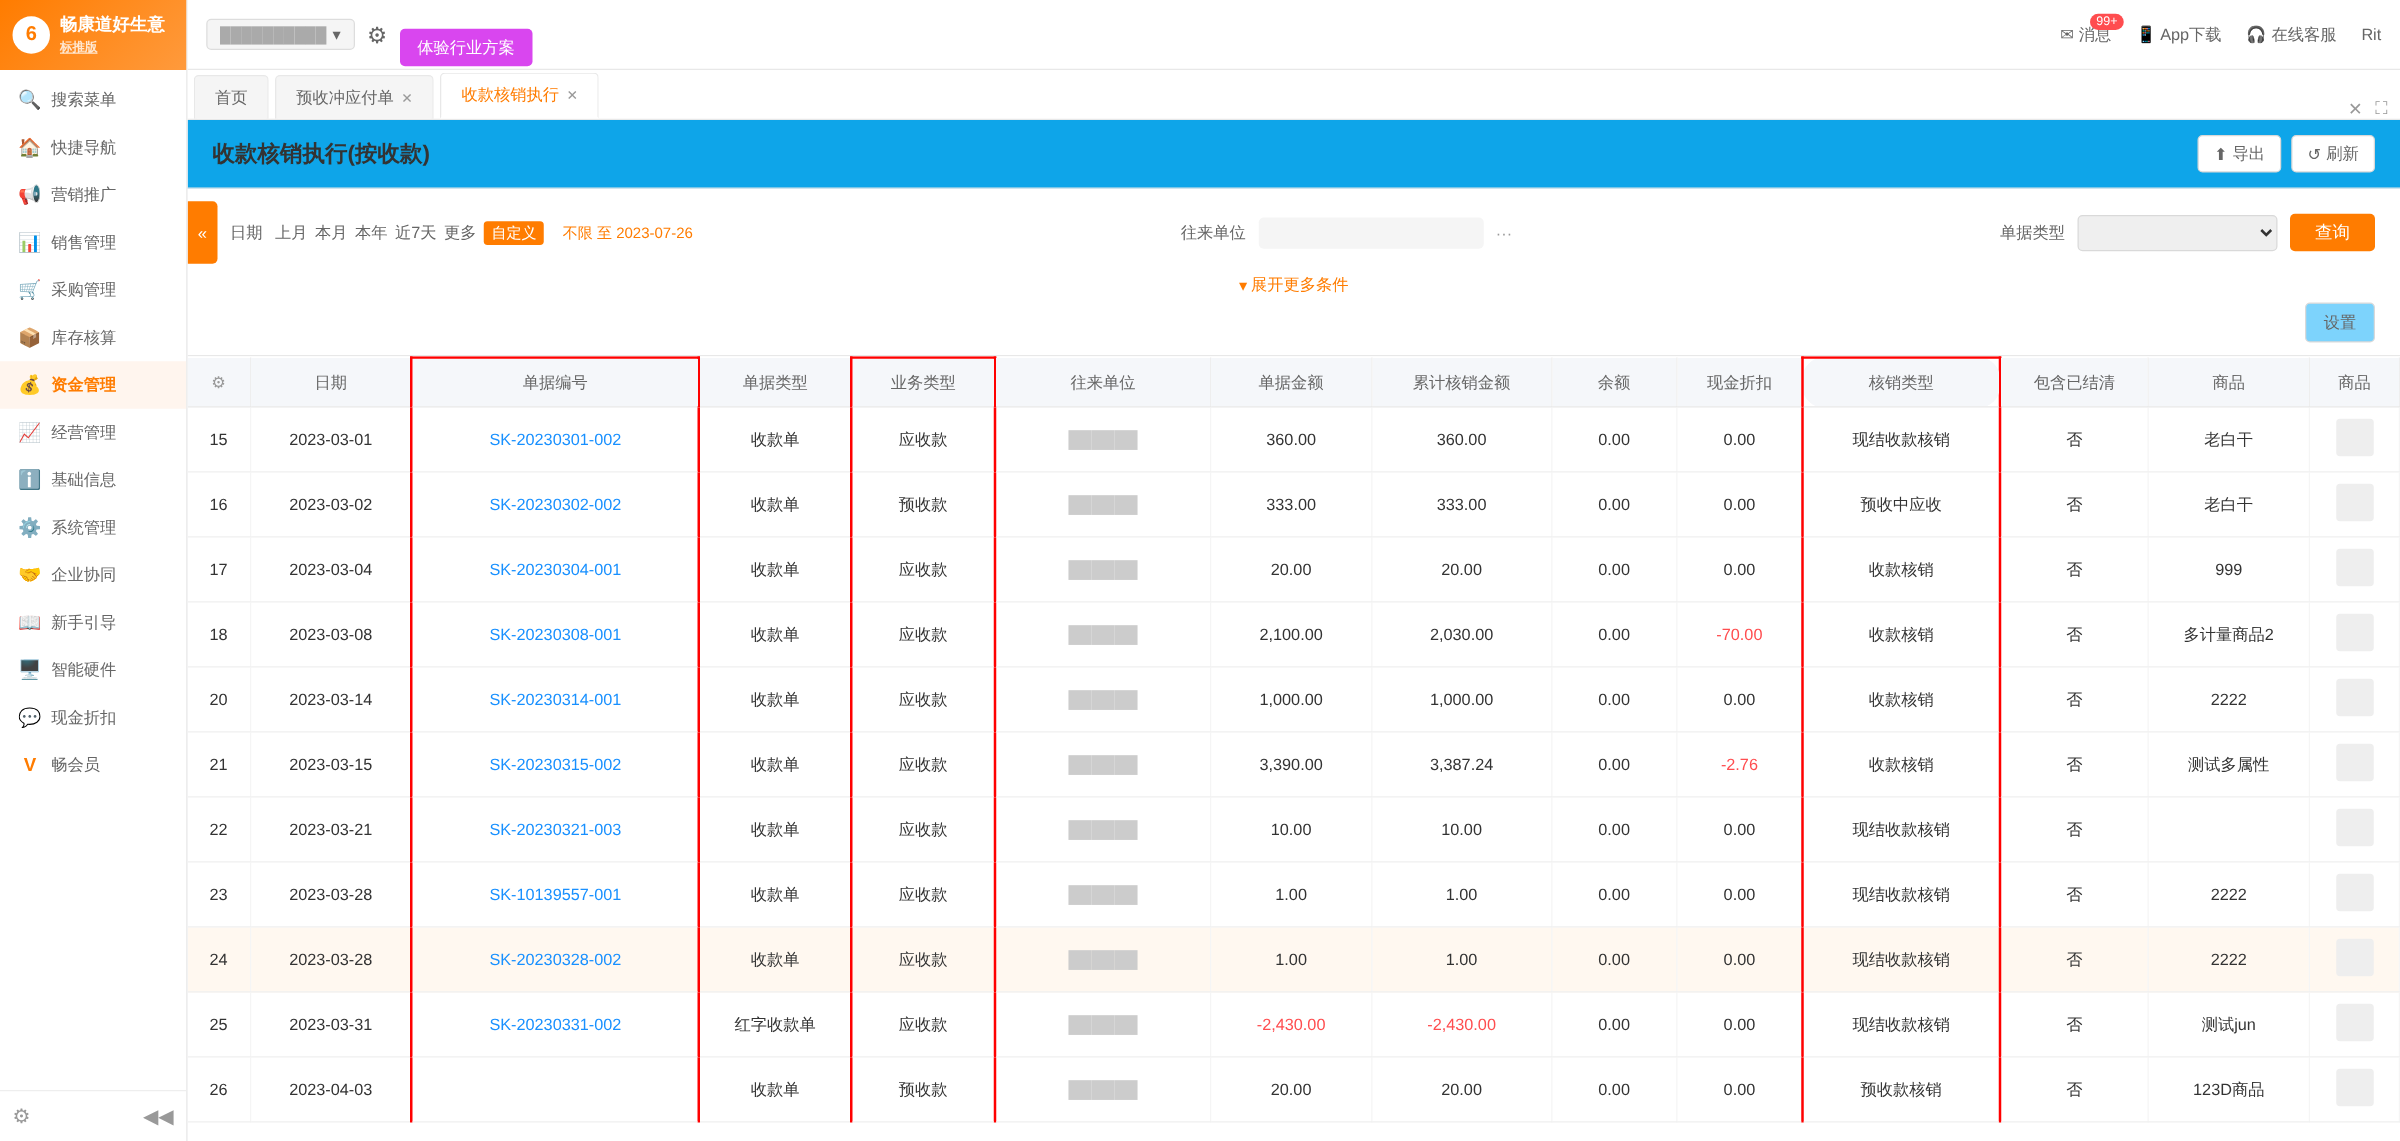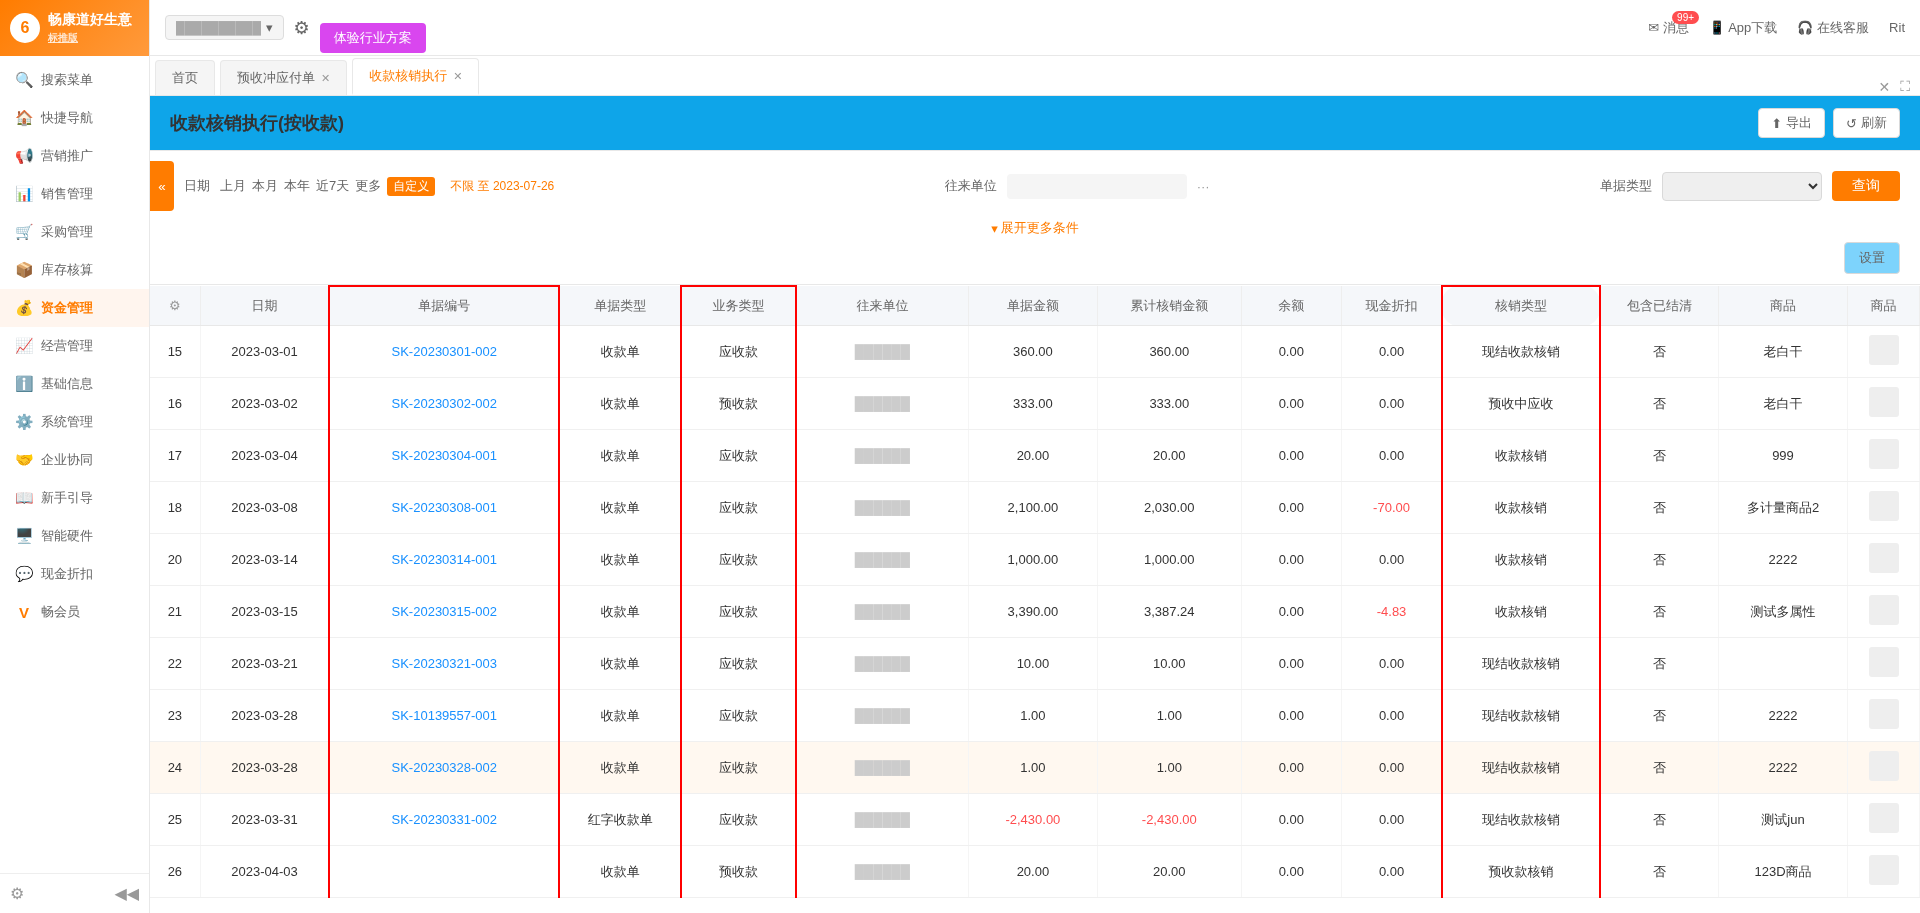--- a/index.html
+++ b/index.html
@@ -378,21 +378,21 @@
                 <tr>
     <td>21</td>
     <td>2023-03-15</td>
     <td class="col-bill-no"><a class="link-text">SK-20230315-002</a></td>
     <td>收款单</td>
     <td class="col-biz-type">应收款</td>
     <td style="color:#ccc;">██████</td>
     <td class="">3,390.00</td>
     <td class="">3,387.24</td>
     <td>0.00</td>
-    <td class="red-text">-4.83</td>
+    <td class="red-text">-2.76</td>
     <td class="col-cancel-type">收款核销</td>
     <td>否</td>
     <td>测试多属性</td>
     <td><div style="width:30px;height:30px;background:#eee;border-radius:3px;display:inline-block;"></div></td>
   </tr>
                 <tr>
     <td>22</td>
     <td>2023-03-21</td>
     <td class="col-bill-no"><a class="link-text">SK-20230321-003</a></td>
     <td>收款单</td>

